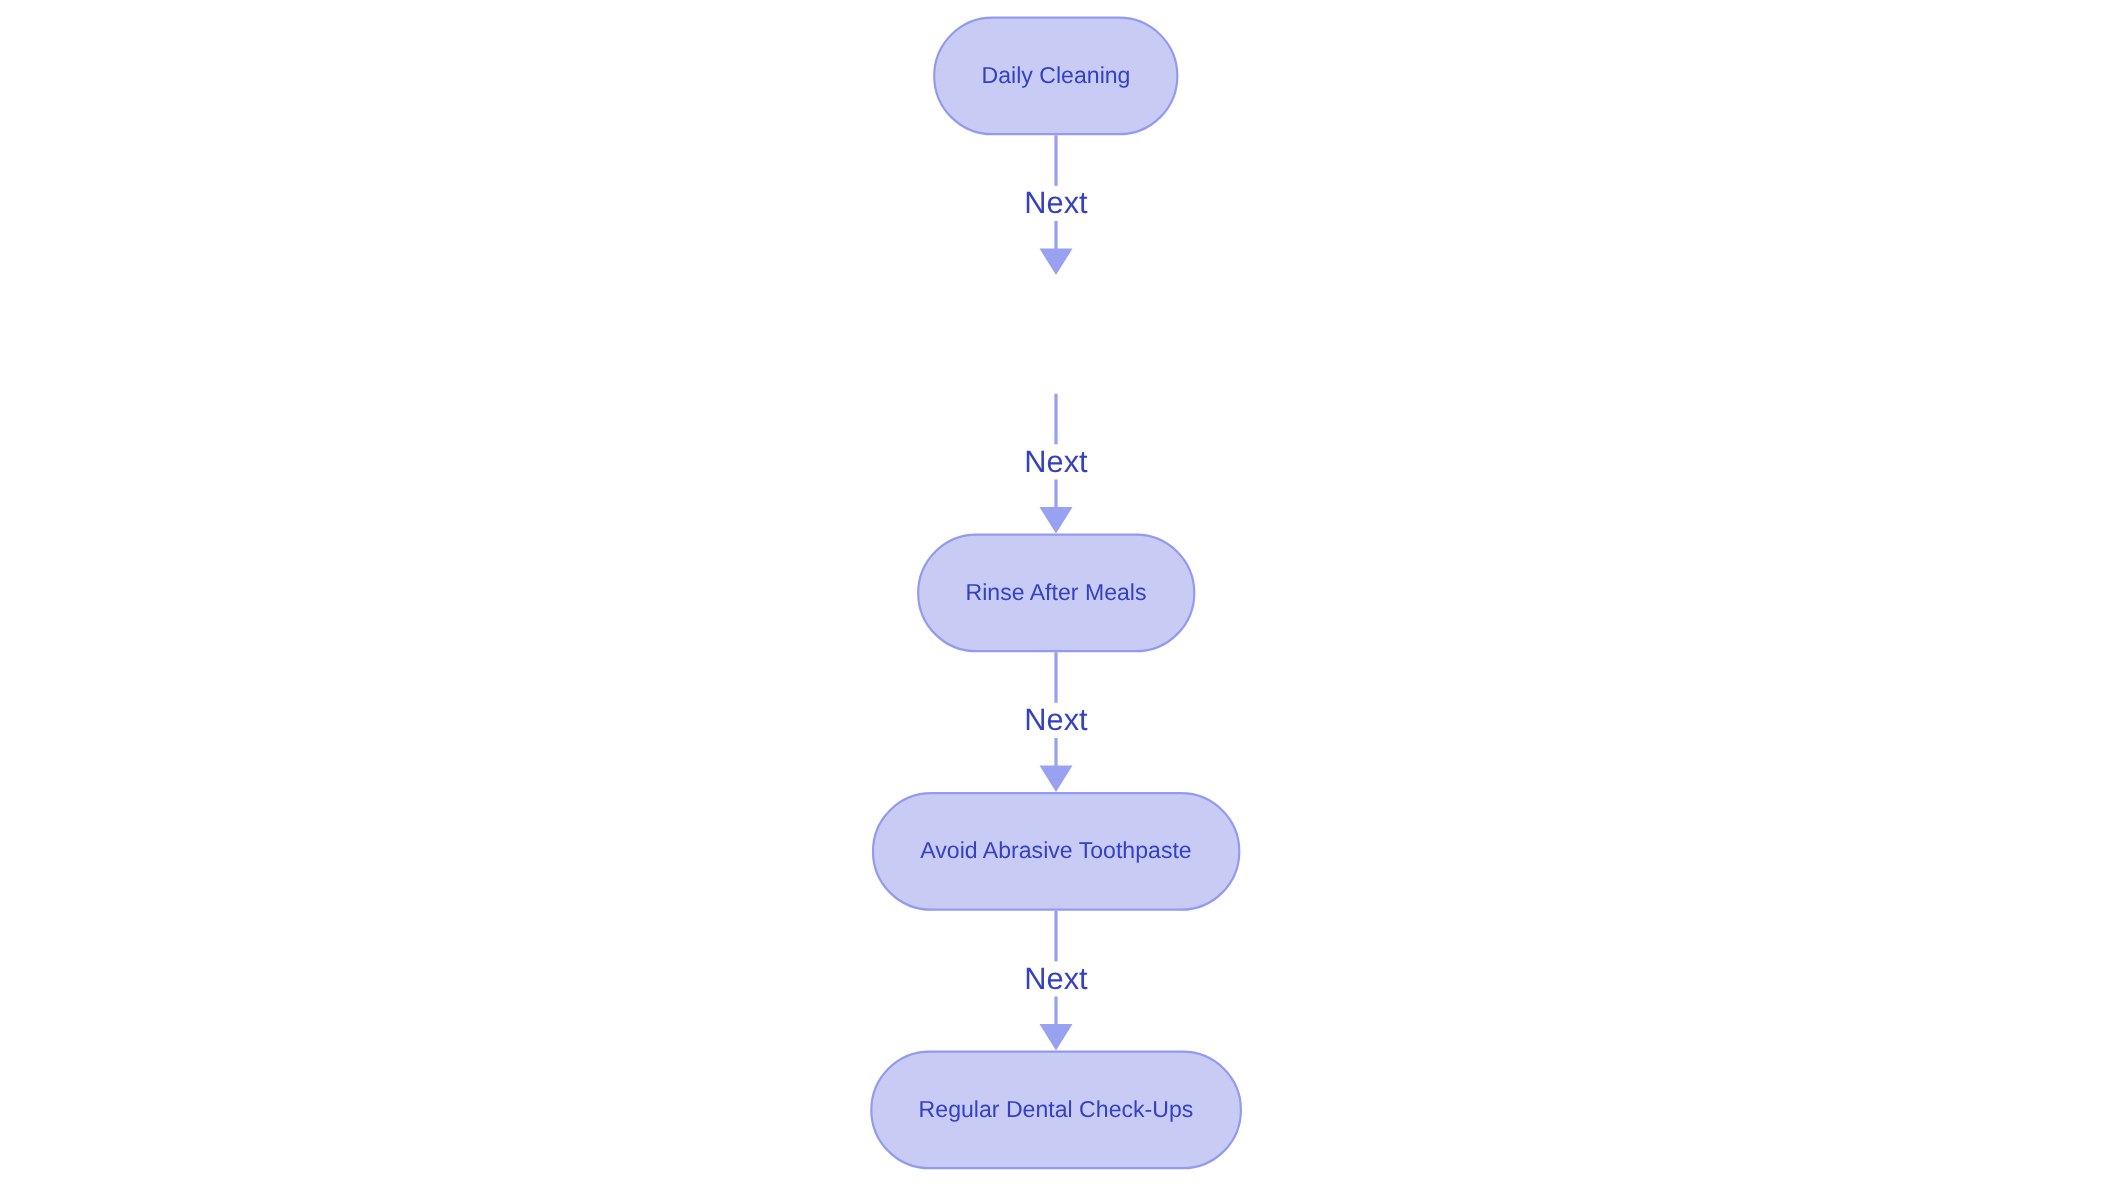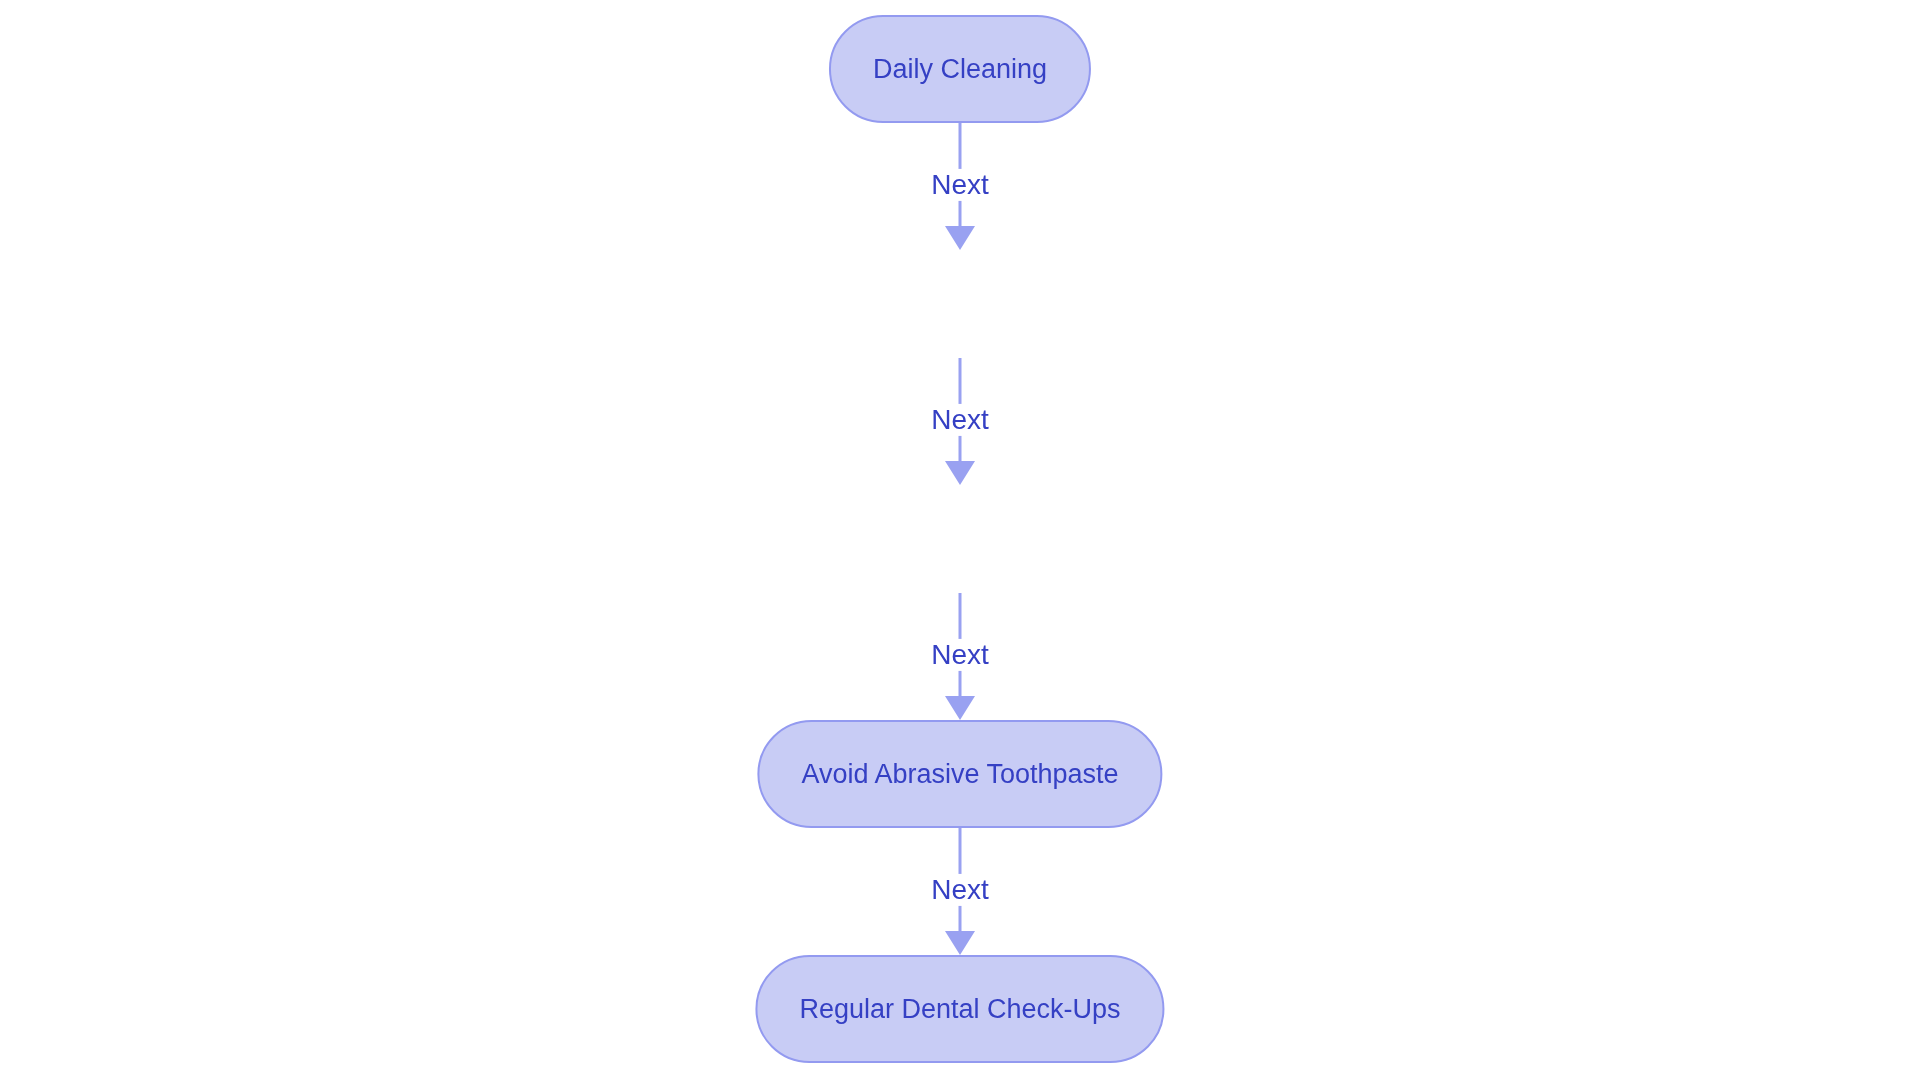--- a/index.html
+++ b/index.html
@@ -19,21 +19,21 @@
     position: absolute;
     left: 960px;
     transform: translateX(-50%);
     height: 108px;
     box-sizing: border-box;
     padding: 0 42px;
     border-radius: 54px;
     background: var(--node-fill, #c8ccf5);
     border: 2px solid var(--node-border, #939af0);
     color: var(--node-text, #3540c4);
-    font-size: 27px;
+    font-size: 21px;
     display: flex;
     align-items: center;
     justify-content: center;
     white-space: nowrap;
   }
   .n1 { top: 15px; }
   .n2 { top: 250px; }
   .n3 { top: 485px; }
   .n4 { top: 720px; }
   .n5 { top: 955px; }
@@ -98,20 +98,23 @@
     <span class="edge-label">Next</span>
   </div>
 
 
   <div class="edge e2">
     <div class="edge-line"></div>
     <div class="edge-arrowhead"></div>
     <span class="edge-label">Next</span>
   </div>
 
+  <div class="node n3">
+    <span>Rinse After Meals</span>
+  </div>
 
   <div class="edge e3">
     <div class="edge-line"></div>
     <div class="edge-arrowhead"></div>
     <span class="edge-label">Next</span>
   </div>
 
   <div class="node n4">
     <span>Avoid Abrasive Toothpaste</span>
   </div>

